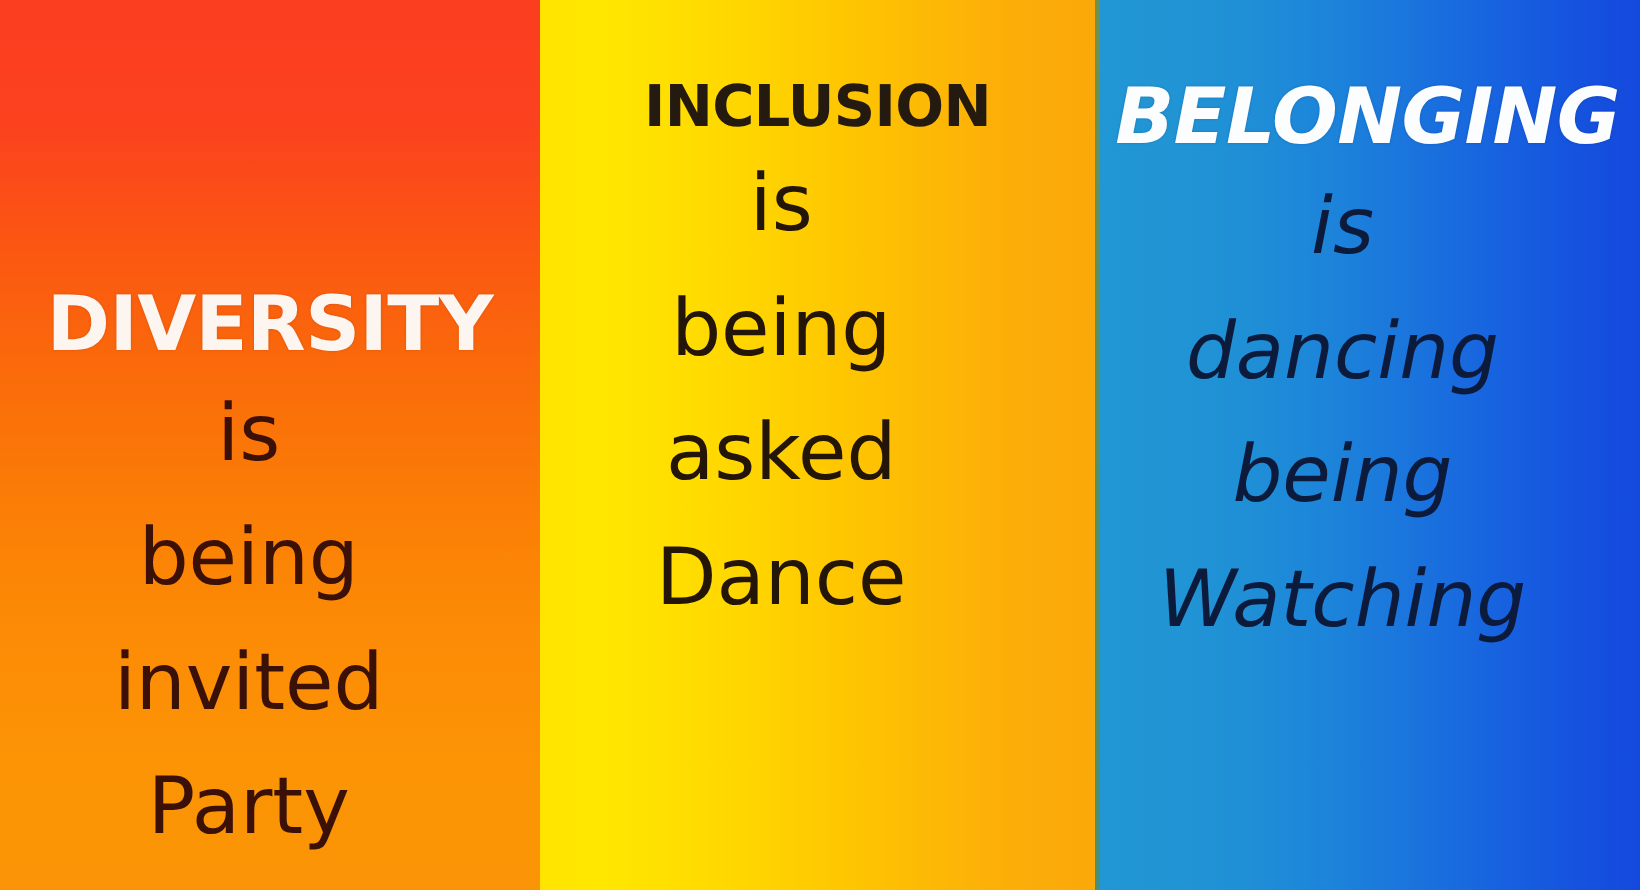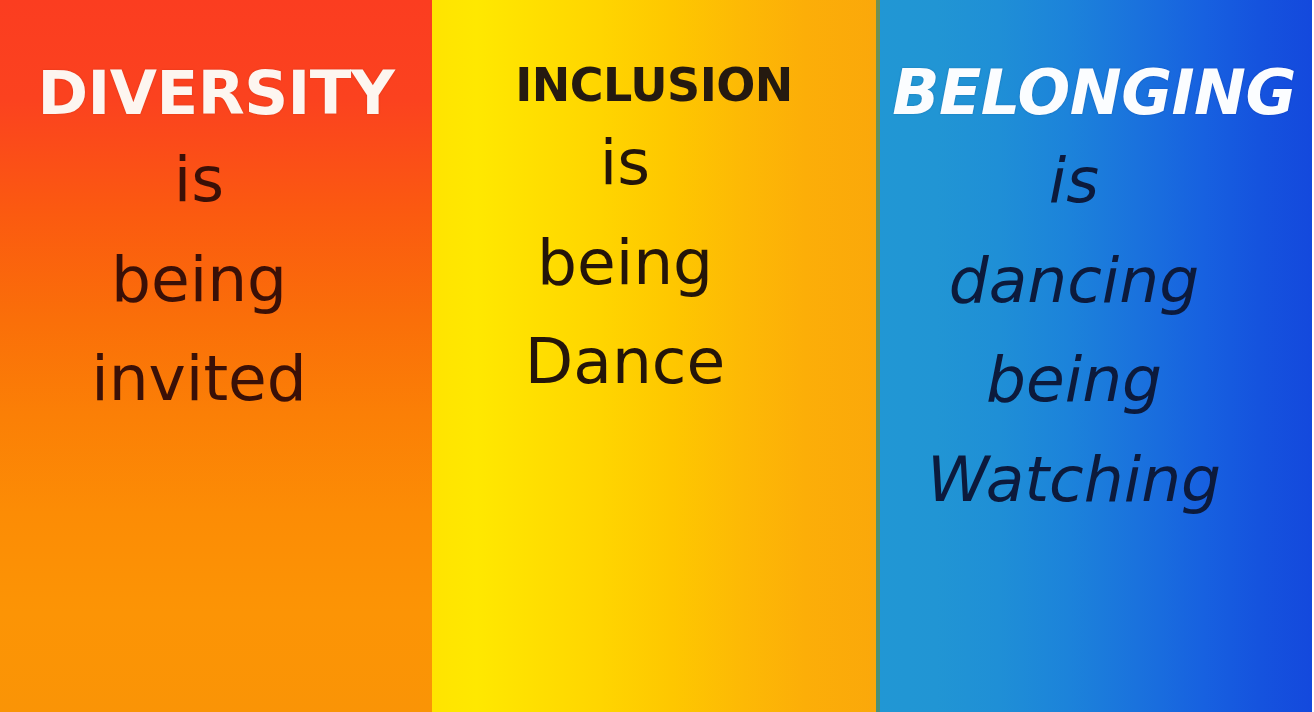--- a/index.html
+++ b/index.html
@@ -37,20 +37,21 @@
     width: 432px;
     background: linear-gradient(180deg,
         #fb3d20 0%,
         #fb421f 14%,
         #fb5a10 30%,
         #fa6f09 45%,
         #fb7f06 58%,
         #fc8c05 72%,
         #fc9405 86%,
         #fa9406 100%);
+    justify-content: flex-end;
   }
 
   
   .panel-inclusion {
     width: 444px;
     background: linear-gradient(90deg,
         #ffe400 0%,
         #ffe800 10%,
         #ffe000 22%,
         #ffd500 38%,
@@ -156,28 +157,30 @@
 <body>
 
 <div class="poster">
 
   <section class="panel panel-diversity">
     <h1 class="headline headline-diversity">DIVERSITY</h1>
     <div class="body-lines body-diversity">
       <div class="body-line">is</div>
       <div class="body-line">being</div>
       <div class="body-line">invited</div>
+      <div class="body-line">Party</div>
     </div>
   </section>
 
   <section class="panel panel-inclusion">
     <h1 class="headline headline-inclusion">INCLUSION</h1>
     <div class="body-lines body-inclusion">
       <div class="body-line">is</div>
       <div class="body-line">being</div>
+      <div class="body-line">asked</div>
       <div class="body-line">Dance</div>
     </div>
   </section>
 
   <section class="panel panel-belonging">
     <h1 class="headline headline-belonging">BELONGING</h1>
     <div class="body-lines body-belonging">
       <div class="body-line">is</div>
       <div class="body-line">dancing</div>
       <div class="body-line">being</div>

